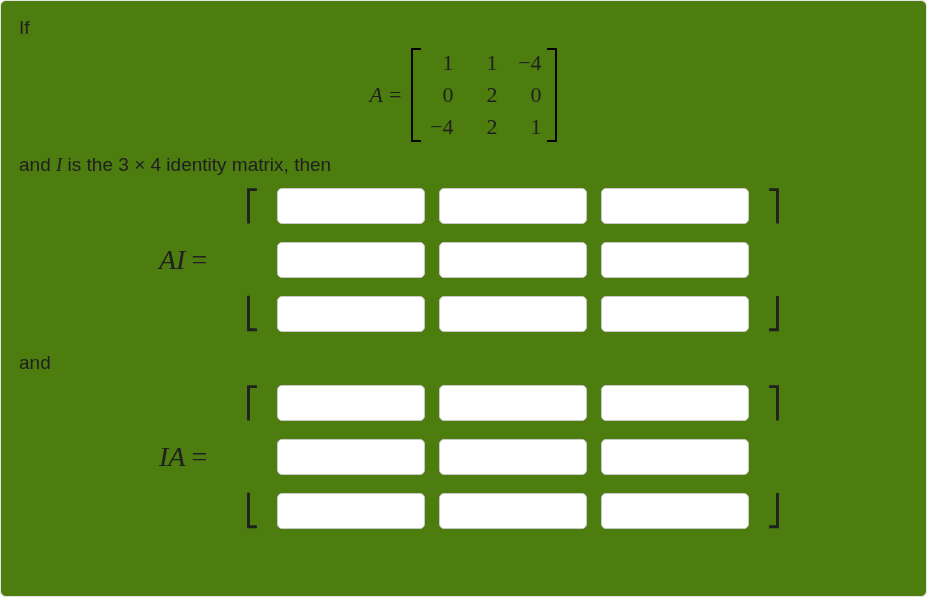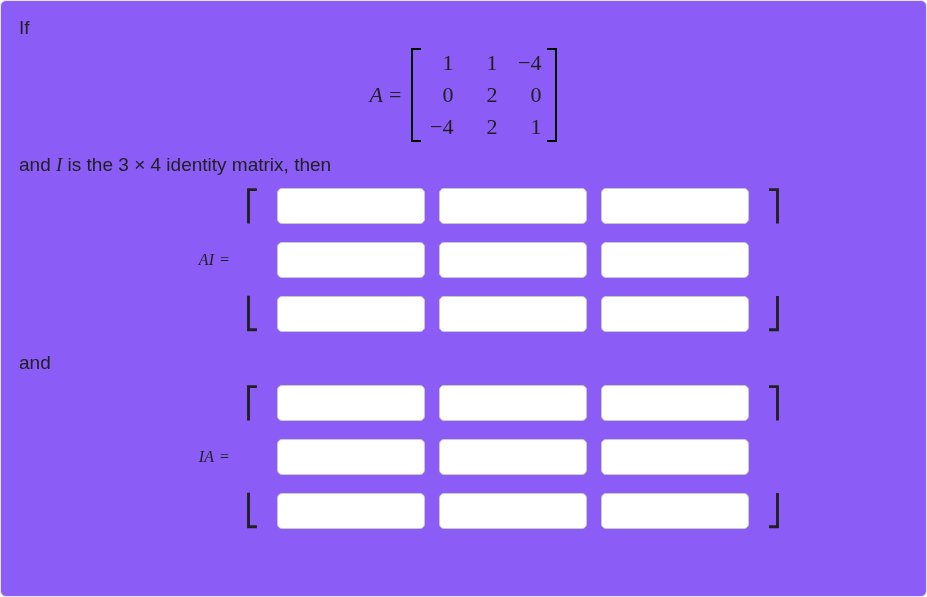--- a/index.html
+++ b/index.html
@@ -5,21 +5,21 @@
   html, body {
     margin: 0;
     padding: 0;
     background: #fff;
   }
   .card {
     box-sizing: border-box;
     width: 927px;
     height: 597px;
     padding: 14px 18px 18px 18px;
-    background: #8b5cf6;
+    background: #4d7c0f;
     border: 1px solid #e5e5e5;
     border-radius: 6px;
     font-family: Arial, Helvetica, sans-serif;
     font-size: 19px;
     color: #202020;
     position: relative;
   }
   .line {
     display: block;
     margin: 0 0 6px 0;
@@ -82,28 +82,28 @@
   .brk.right .vbar { right: 0; }
 
   
   .ans {
     display: flex;
     align-items: center;
     margin: 4px 0 0 140px;
   }
   .ans .lhs {
     font-family: Georgia, 'Times New Roman', serif;
-    font-size: 16px;
+    font-size: 28px;
     font-style: italic;
     width: 70px;
     text-align: right;
     margin-right: 12px;
     display:inline-flex;
     align-items:center;
-    justify-content:flex-end;
+    justify-content:flex-start;
     gap:6px;
   }
   .ans .lhs .eq { font-style: normal; }
 
   .ans-grid {
     display: grid;
     grid-template-columns: 22px repeat(3, 148px) 22px;
     grid-template-rows: repeat(3, 44px);
     column-gap: 14px;
     row-gap: 10px;

